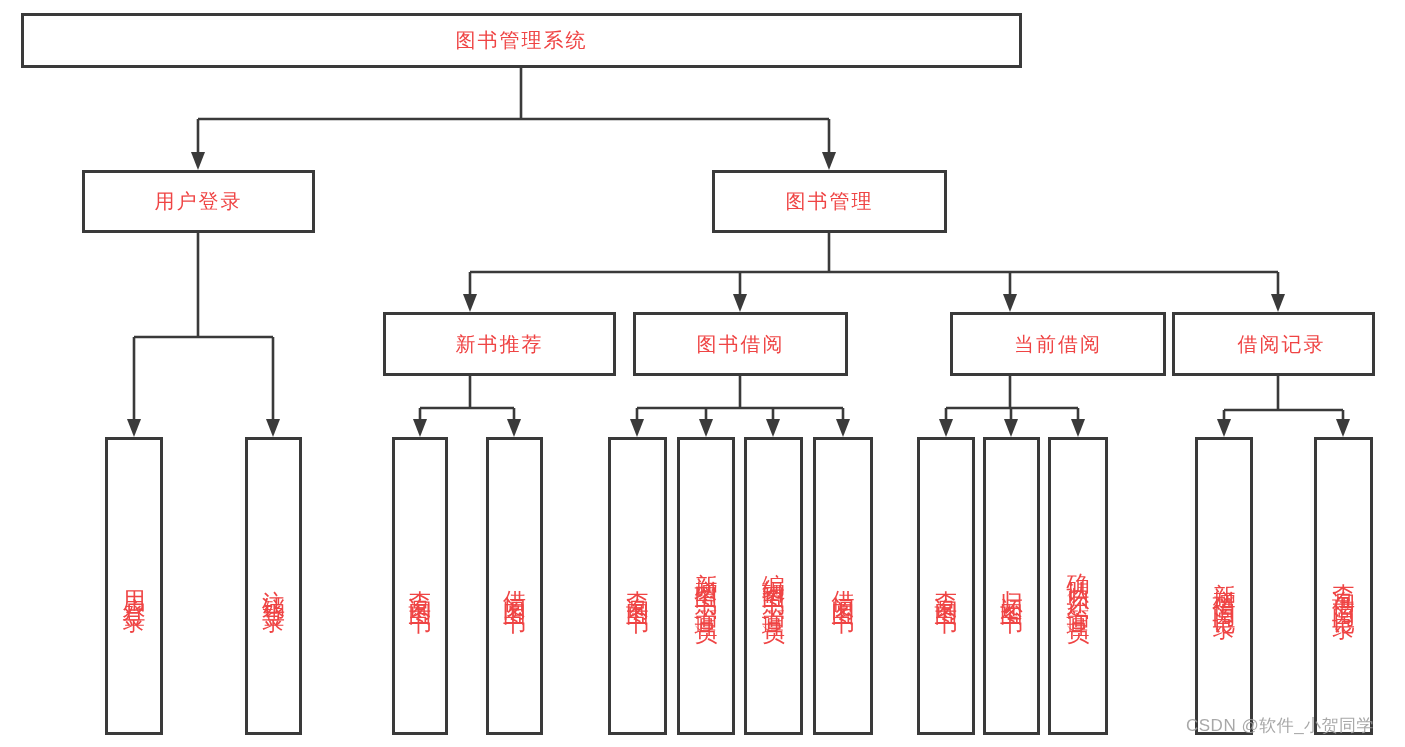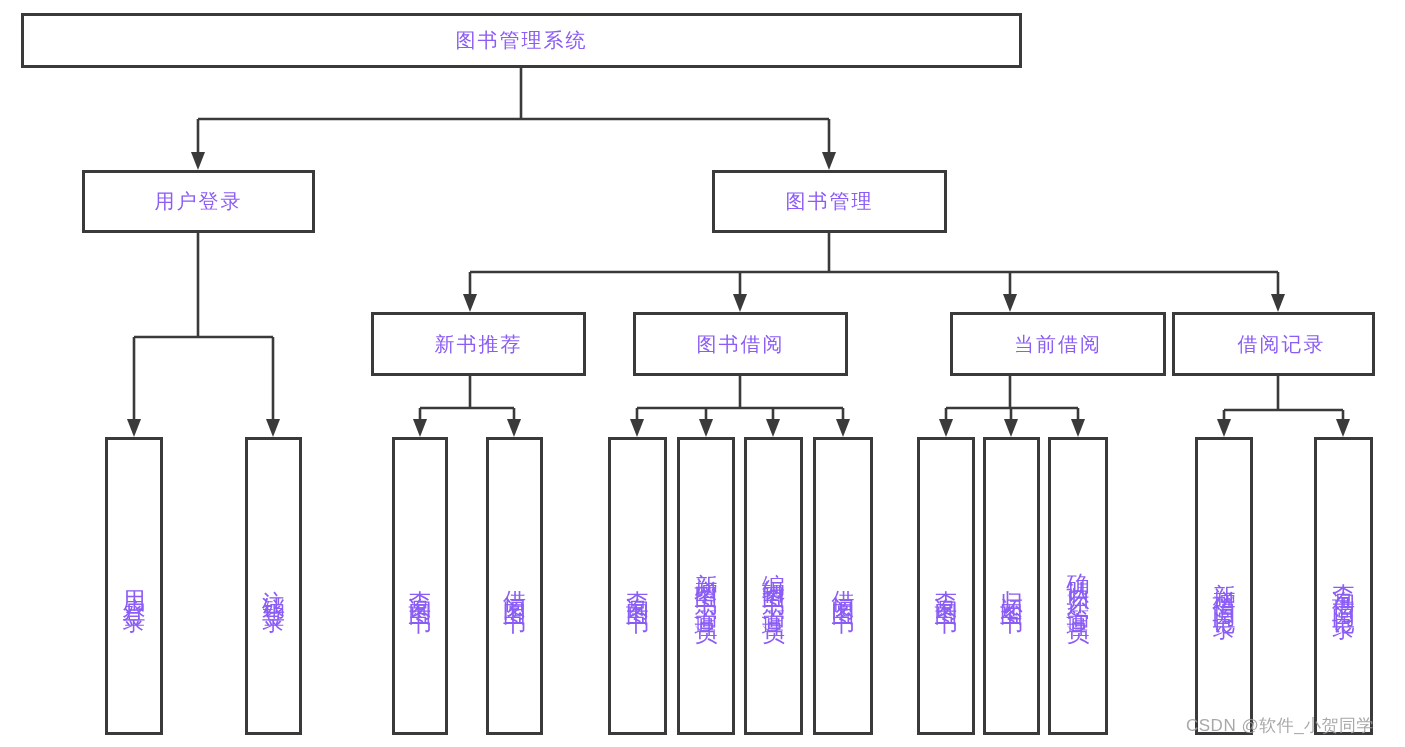--- a/index.html
+++ b/index.html
@@ -9,21 +9,21 @@
     color:#2f2f2f;
   }
   .canvas{position:absolute;inset:0;}
   svg.connectors{position:absolute;left:0;top:0;}
   .node{
     position:absolute;box-sizing:border-box;
     background:#ffffff;border:3px solid #3a3a3a;
     display:flex;align-items:center;justify-content:center;
   }
   .node .lbl{
-    font-size:20px;letter-spacing:2px;color:#8b5cf6;white-space:nowrap;
+    font-size:20px;letter-spacing:2px;color:#ef4444;white-space:nowrap;
   }
   .leaf .lbl{
     writing-mode:vertical-rl;text-orientation:mixed;
     font-size:23px;letter-spacing:7px;line-height:1;white-space:nowrap;
   }
   .watermark{
     position:absolute;left:1186px;top:714px;width:210px;
     font-size:17px;letter-spacing:0.5px;color:#9f9f9f;opacity:0.9;
     white-space:nowrap;z-index:5;
   }
@@ -106,21 +106,21 @@
     <span class="lbl">图书管理系统</span>
   </div>
 
   <div class="node" style="left:82px;top:170px;width:233px;height:63px;">
     <span class="lbl">用户登录</span>
   </div>
   <div class="node" style="left:712px;top:170px;width:235px;height:63px;">
     <span class="lbl">图书管理</span>
   </div>
 
-  <div class="node" style="left:371px;top:312px;width:215px;height:64px;">
+  <div class="node" style="left:383px;top:312px;width:233px;height:64px;">
     <span class="lbl">新书推荐</span>
   </div>
   <div class="node" style="left:633px;top:312px;width:215px;height:64px;">
     <span class="lbl">图书借阅</span>
   </div>
   <div class="node" style="left:902px;top:312px;width:216px;height:64px;margin-left:48px;">
     <span class="lbl">当前借阅</span>
   </div>
   <div class="node" style="left:1172px;top:312px;width:203px;height:64px;padding-left:16px;">
     <span class="lbl">借阅记录</span>

